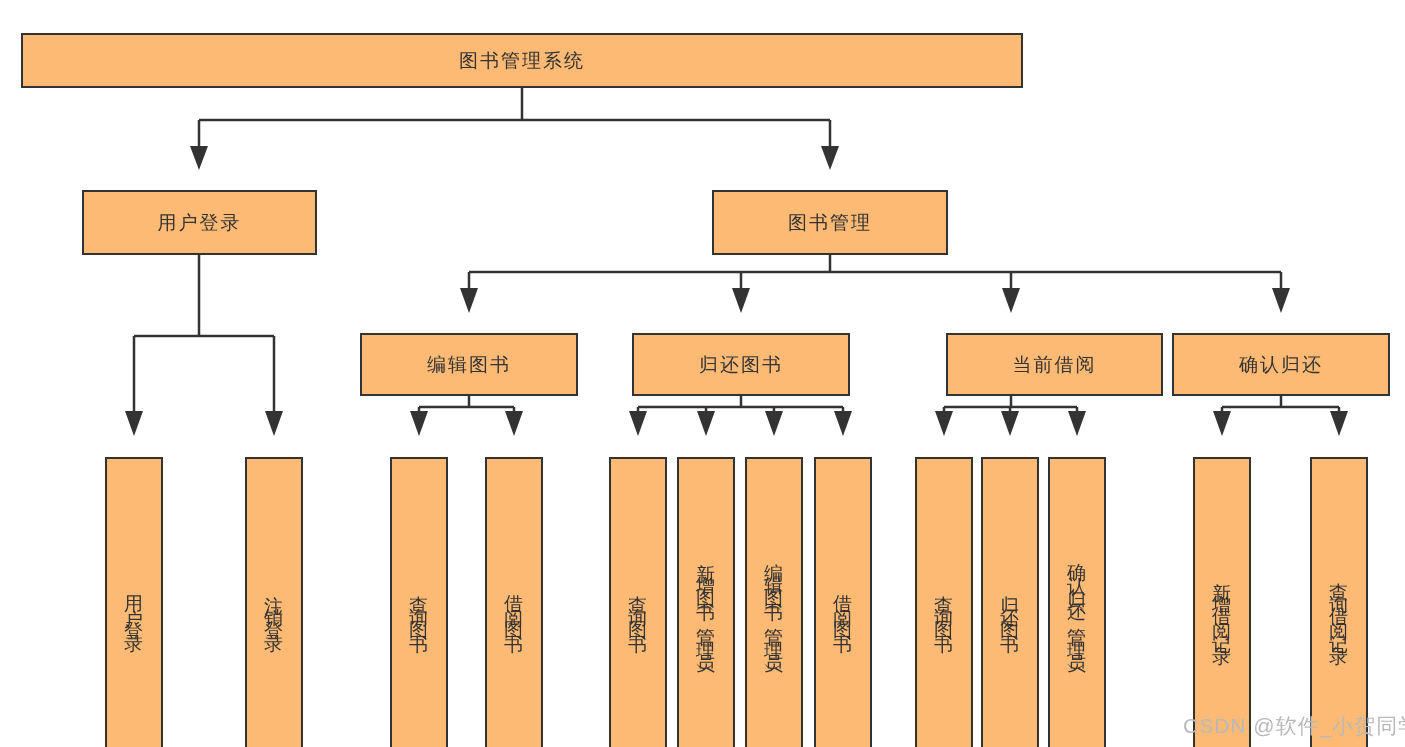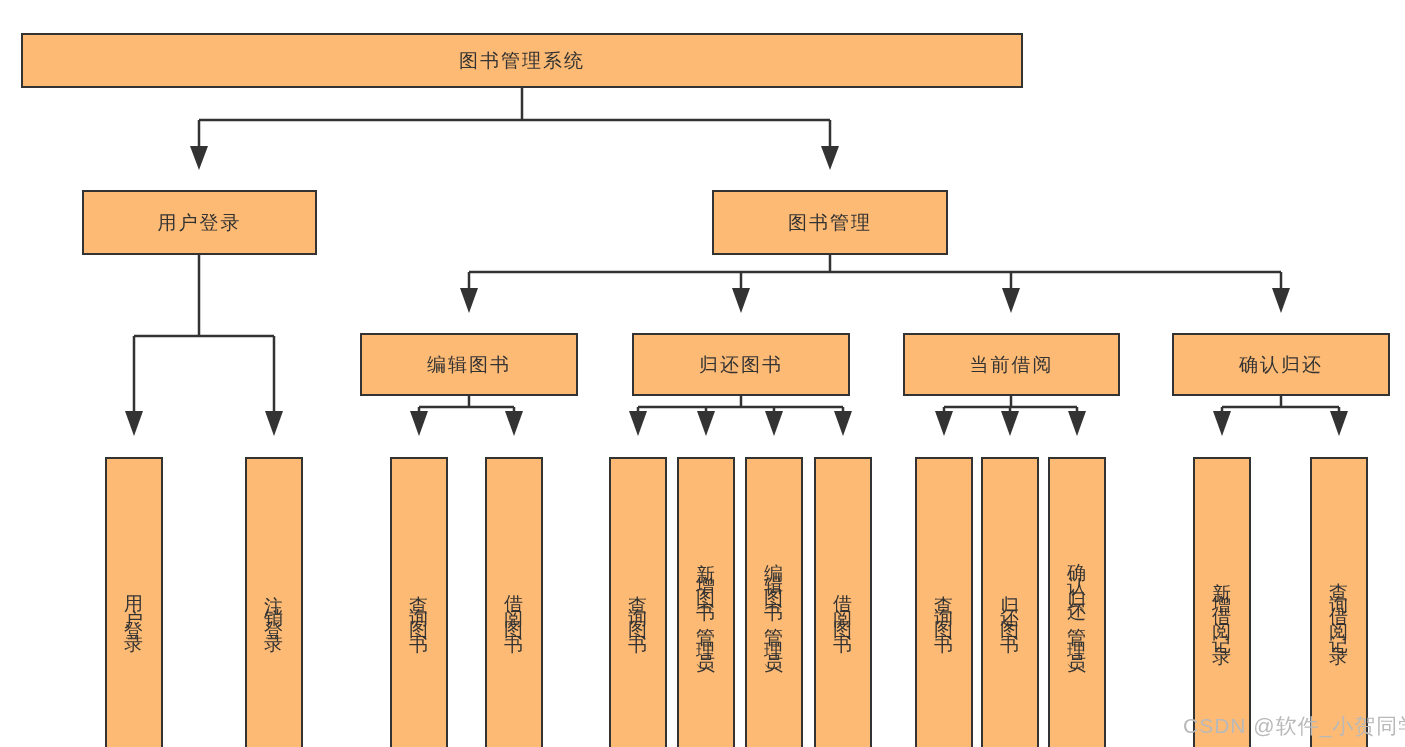--- a/index.html
+++ b/index.html
@@ -125,21 +125,21 @@
   <div class="node h-node" style="left:712px;top:170px;width:236px;height:65px;">
     <span>图书管理</span>
   </div>
 
   <div class="node h-node" style="left:360px;top:313px;width:218px;height:63px;">
     <span>编辑图书</span>
   </div>
   <div class="node h-node" style="left:632px;top:313px;width:218px;height:63px;">
     <span>归还图书</span>
   </div>
-  <div class="node h-node" style="left:903px;top:313px;width:217px;height:63px;">
+  <div class="node h-node" style="left:946px;top:313px;width:217px;height:63px;">
     <span>当前借阅</span>
   </div>
   <div class="node h-node" style="left:1172px;top:313px;width:218px;height:63px;">
     <span>确认归还</span>
   </div>
 
   <div class="node v-node" style="left:105px;top:437px;width:58px;height:298px;">
     <span>用户登录</span>
   </div>
   <div class="node v-node" style="left:245px;top:437px;width:58px;height:298px;">

